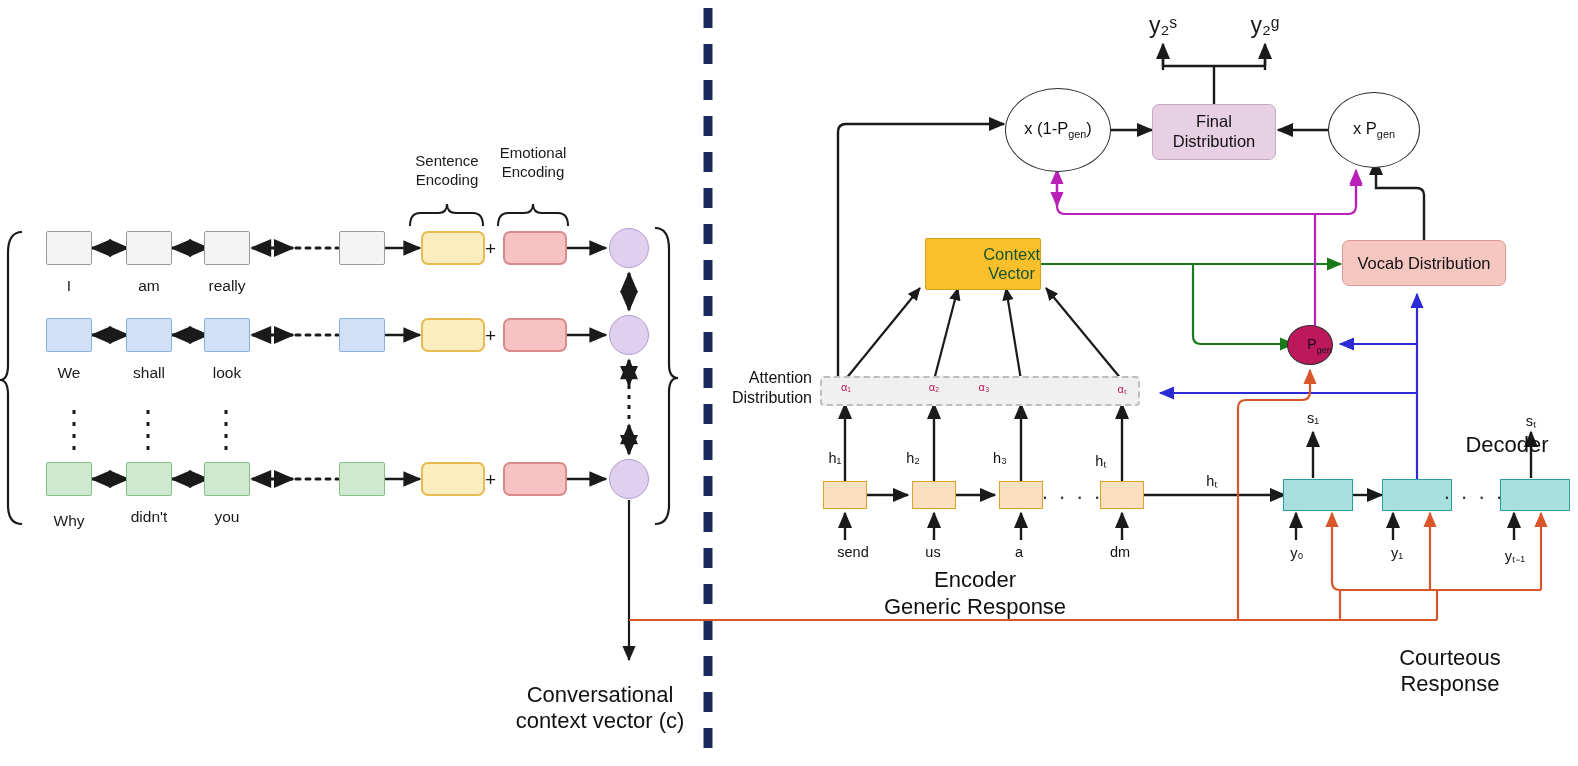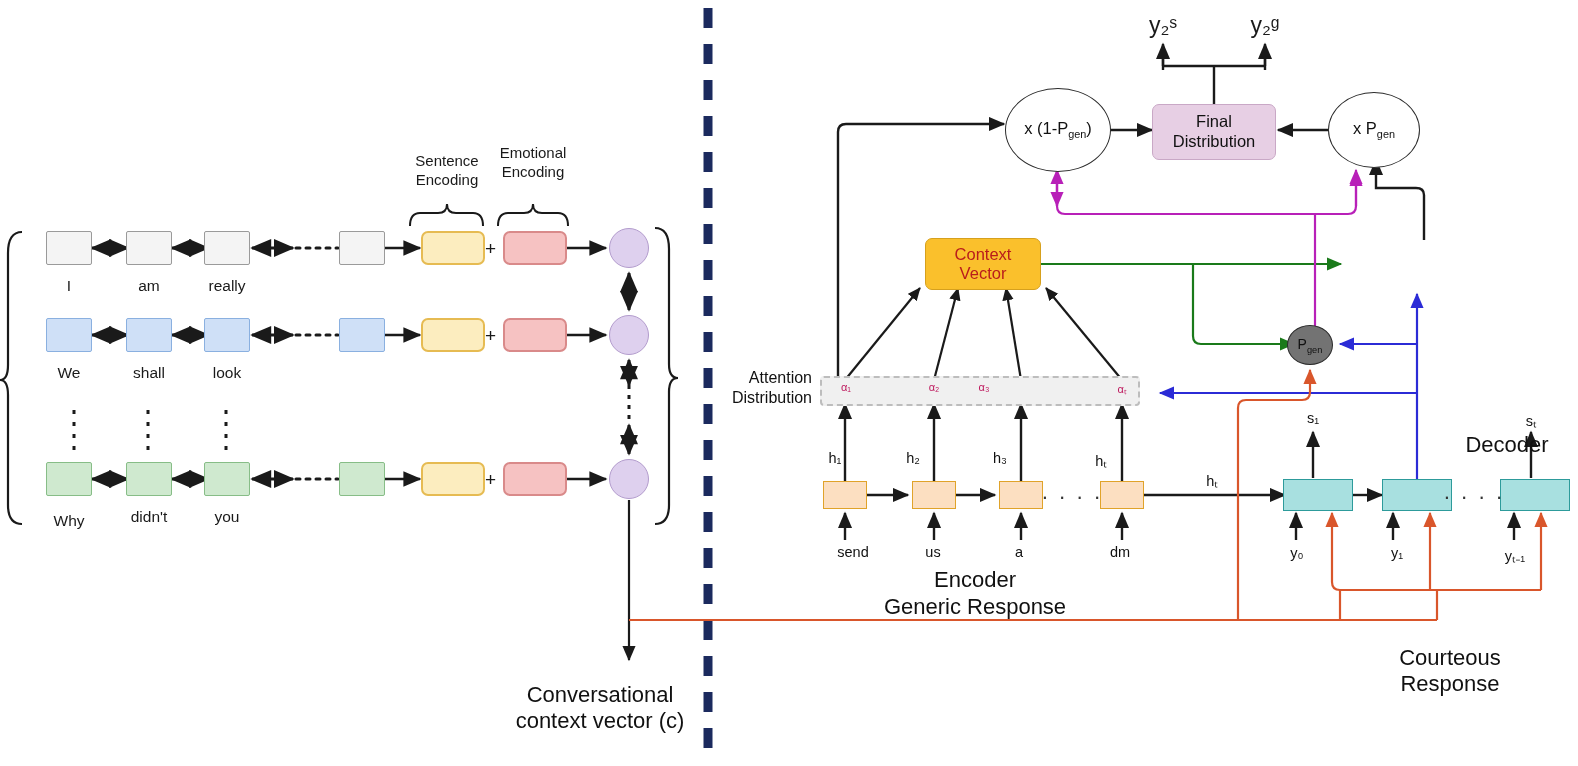--- a/index.html
+++ b/index.html
@@ -27,36 +27,36 @@
   .pcircle{position:absolute;width:40px;height:40px;border-radius:50%;
            background:#ded0ee;border:1.6px solid #b39ccd;box-sizing:border-box;}
 
   .wordlabel{position:absolute;font-size:15.5px;color:#1a1a1a;text-align:center;
              transform:translateX(-50%);}
   .enclabel{position:absolute;font-size:15px;color:#1a1a1a;text-align:center;
             line-height:1.25;transform:translateX(-50%);}
 
   
   .ctxvec{position:absolute;background:#fac02c;border:1.6px solid #d6a01d;
-          border-radius:7px;box-sizing:border-box;display:flex;align-items:center;
-          justify-content:center;text-align:center;font-size:16.5px;line-height:1.15;
-          color:#b91c1c;}
+          border-radius:2px;box-sizing:border-box;display:flex;align-items:center;
+          justify-content:flex-end;text-align:center;font-size:16.5px;line-height:1.15;
+          color:#14532d;}
   .finaldist{position:absolute;background:#e7cfe4;border:1.6px solid #c9a8c6;
           border-radius:7px;box-sizing:border-box;display:flex;align-items:center;
           justify-content:center;text-align:center;font-size:16.5px;line-height:1.2;
           color:#111;}
   .vocabdist{position:absolute;background:#f6c6c0;border:1.6px solid #d99a94;
           border-radius:7px;box-sizing:border-box;display:flex;align-items:center;
           justify-content:center;text-align:center;font-size:16.5px;color:#111;}
   .opcircle{position:absolute;background:#fff;border:1.6px solid #2b2b2b;
           border-radius:50%;box-sizing:border-box;display:flex;align-items:center;
           justify-content:center;font-size:16.5px;color:#111;white-space:nowrap;}
-  .pgencircle{position:absolute;background:#737373;border:1.6px solid #2b2b2b;
+  .pgencircle{position:absolute;background:#be185d;border:1.6px solid #2b2b2b;
           border-radius:50%;box-sizing:border-box;display:flex;align-items:center;
-          justify-content:center;font-size:14px;color:#111;}
+          justify-content:flex-end;font-size:14px;color:#111;}
   .attnbox{position:absolute;background:#f0f0f0;border:2px dashed #bdbdbd;
           border-radius:4px;box-sizing:border-box;}
   .alpha{position:absolute;font-size:11px;color:#be185d;transform:translateX(-50%);text-align:center;}
   .encbox{position:absolute;width:44px;height:28px;background:#fcdfc1;
           border:1.8px solid #e0a32a;box-sizing:border-box;}
   .decbox{position:absolute;width:70px;height:32px;background:#a8e0e0;
           border:1.8px solid #2d9b9b;box-sizing:border-box;}
   .smalltxt{position:absolute;font-size:14.5px;color:#111;transform:translateX(-50%);}
   .bigtxt{position:absolute;font-size:22px;color:#111;transform:translateX(-50%);
           text-align:center;line-height:1.2;}
@@ -293,20 +293,23 @@
     <span>x P<sub>gen</sub></span>
   </div>
 
   <div class="ctxvec" style="left:925px;top:238px;width:116px;height:52px;">
     <div>
       <div>Context</div>
       <div>Vector</div>
     </div>
   </div>
 
+  <div class="vocabdist" style="left:1342px;top:240px;width:164px;height:46px;">
+    <span>Vocab Distribution</span>
+  </div>
 
   <div class="pgencircle" style="left:1287px;top:325px;width:46px;height:40px;">
     <span>P<sub>gen</sub></span>
   </div>
 
   <div class="attlab" style="left:728px;top:368px;width:84px;">
     <div>Attention</div>
     <div>Distribution</div>
   </div>
   <div class="attnbox" style="left:820px;top:376px;width:320px;height:30px;"></div>

